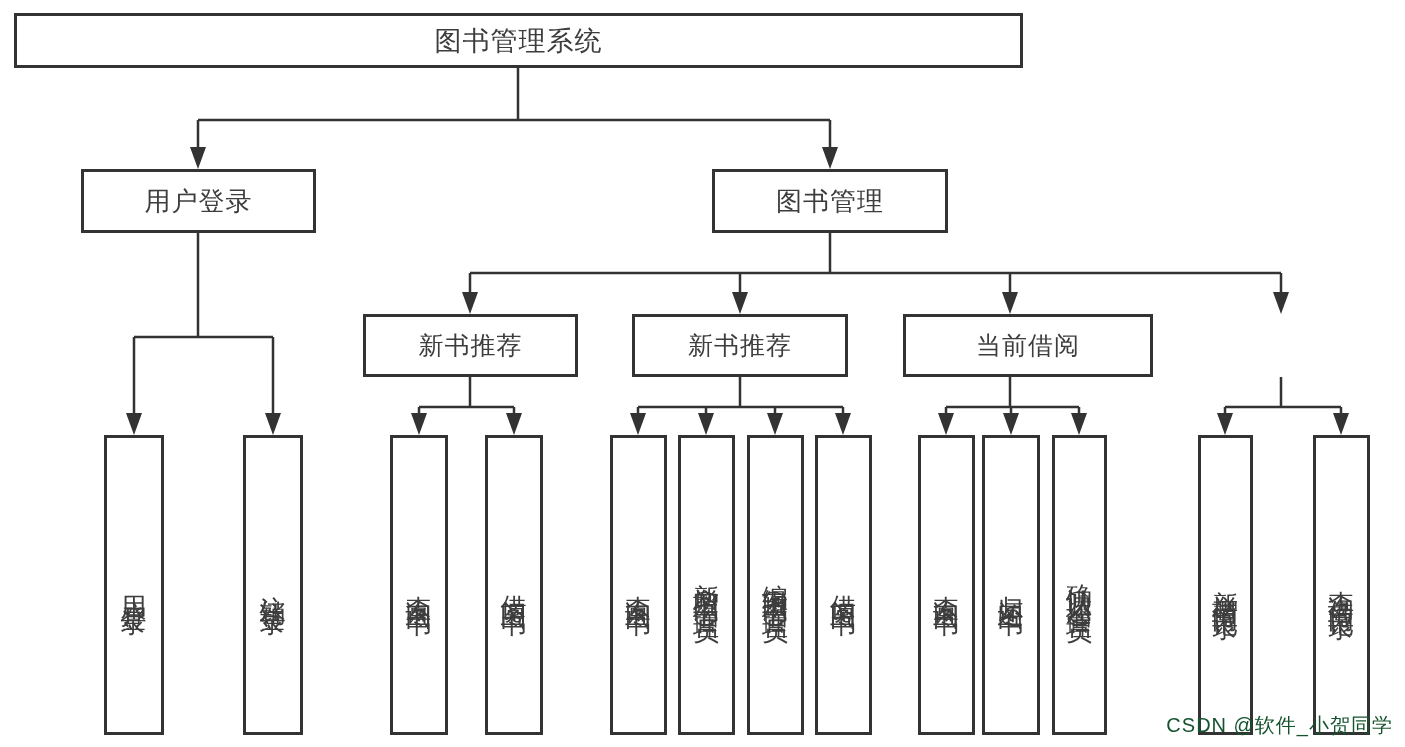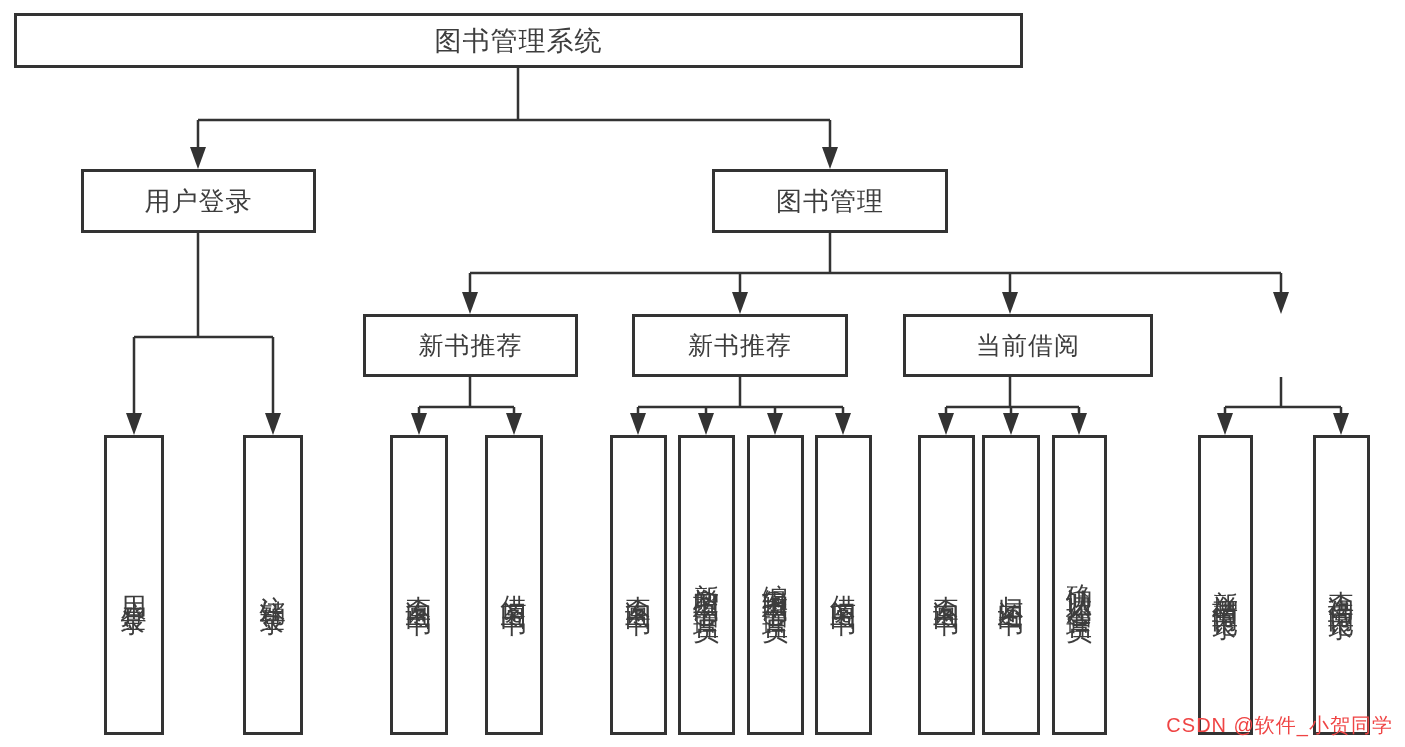--- a/index.html
+++ b/index.html
@@ -61,21 +61,21 @@
     line-height: 1;
     font-size: 26px;
     letter-spacing: 5px;
     color: #3d3d3d;
   }
   .watermark {
     position: absolute;
     right: 12px;
     top: 712px;
     font-size: 20px;
-    color: #ef4444;
+    color: #14532d;
     letter-spacing: 1px;
     white-space: nowrap;
   }
 </style>
 </head>
 <body>
 
 <div class="stage">
 
   <svg class="connectors" viewBox="0 0 1405 747" xmlns="http://www.w3.org/2000/svg">

